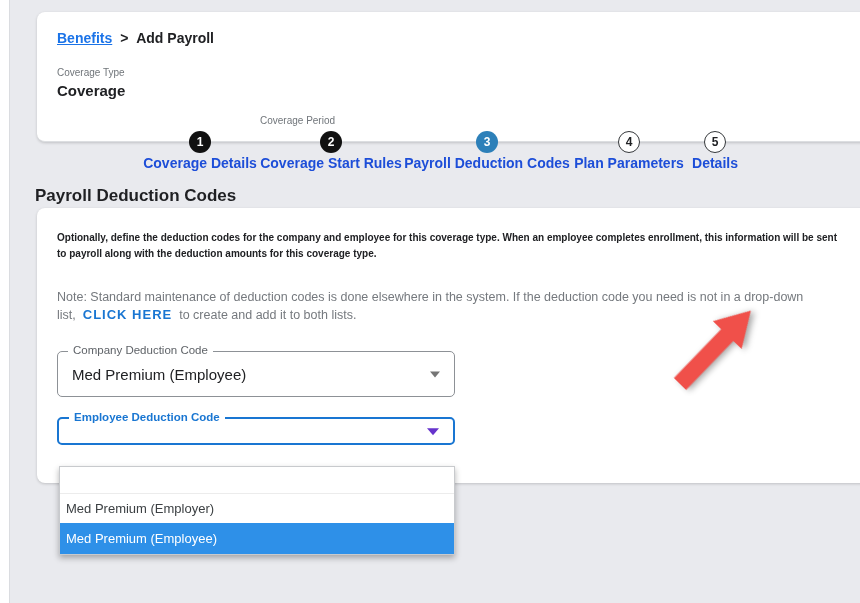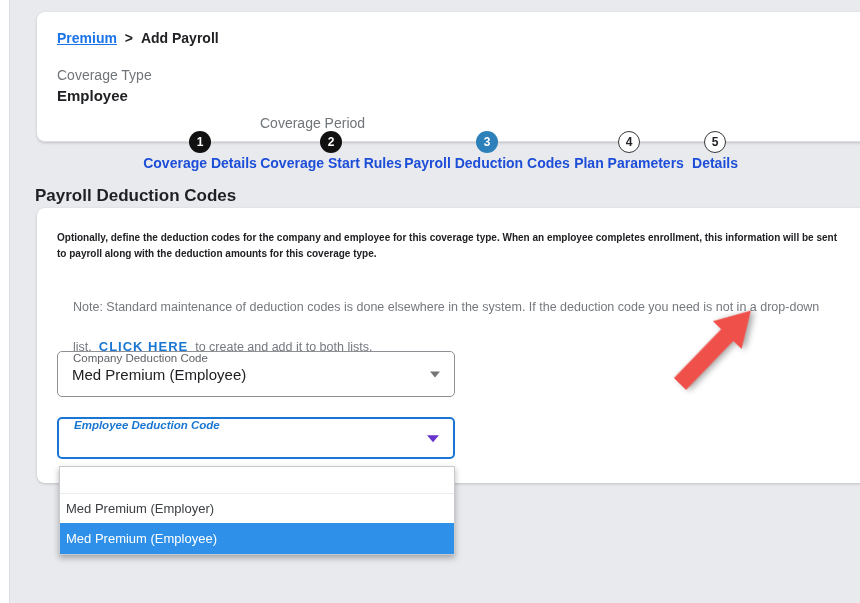--- a/index.html
+++ b/index.html
@@ -20,21 +20,21 @@
   }
   .top-card { left:37px; top:12px; width:833px; height:130px; border-bottom:1px solid #dcdee1; }
   .content-card { left:37px; top:208px; width:833px; height:275px; }
 
   
   .breadcrumb { position:absolute; left:20px; top:18px; font-size:14px; font-weight:600; }
   .breadcrumb a { color:#1a73e8; text-decoration:underline; cursor:pointer; }
   .crumb-sep, .crumb-current { color:#202124; margin-left:4px; }
 
   
-  .field-label { font-size:14px; color:#70757a; }
+  .field-label { font-size:10px; color:#70757a; }
   .field-value { font-size:15px; font-weight:700; color:#202124; margin-top:4px; }
   .cov-type   { position:absolute; left:20px;  top:55px; }
   .cov-period { position:absolute; left:223px; top:55px;margin-top:48px; }
 
   
   .step { position:absolute; top:128px; cursor:pointer; }
   .step-circle {
     position:absolute; top:3px; left:0; transform:translateX(-50%);
     width:22px; height:22px; border-radius:50%;
     display:flex; align-items:center; justify-content:center;
@@ -53,38 +53,38 @@
     font-size:17px; font-weight:700; color:#1f2023;
   }
 
   
   .description {
     position:absolute; left:20px; top:22px; width:784px;
     font-size:10px; font-weight:600; line-height:16px; color:#202124;
   }
   .note {
     position:absolute; left:20px; top:80px; width:784px;
-    font-size:12.5px; color:#75797e; line-height:39px;margin-left:16px;
+    font-size:12.5px; color:#75797e; line-height:18px;
   }
   .note-link {
     color:#1976d2; font-weight:700; font-size:13px;
     letter-spacing:1px; margin:0 7px; cursor:pointer; white-space:nowrap;
   }
 
   
   .outlined-select {
     position:absolute; left:20px; width:398px;
     background:#fff; border:1px solid #8d9196; border-radius:5px;
     cursor:pointer;
   }
   .select-company  { top:143px; height:46px; }
-  .select-employee { top:209px; height:42px; border:2px solid #1976d2;font-style:italic; }
+  .select-employee { top:209px; height:28px; border:2px solid #1976d2; }
   .outlined-label {
     position:absolute; top:-8px; left:10px; padding:0 5px;
-    background:#fff; font-size:11.5px; color:#5f6368; white-space:nowrap;margin-top:8px;
+    background:#fff; font-size:11.5px; color:#5f6368; white-space:nowrap;
   }
   .select-employee .outlined-label { color:#1976d2; font-weight:600; }
   .select-value {
     position:absolute; left:14px; top:50%; transform:translateY(-50%);
     font-size:15px; font-weight:500; color:#202124; white-space:nowrap;
   }
   .caret {
     position:absolute; right:14px; top:50%; transform:translateY(-40%);
     width:0; height:0;
     border-left:5px solid transparent; border-right:5px solid transparent;
@@ -110,27 +110,27 @@
 </style>
 </head>
 <body>
 
 <div class="page">
 
   <div class="left-strip"></div>
 
   <div class="card top-card">
     <div class="breadcrumb">
-      <a>Premium</a>
+      <a>Benefits</a>
       <span class="crumb-sep">&gt;</span>
       <span class="crumb-current">Add Payroll</span>
     </div>
     <div class="cov-type">
       <div class="field-label">Coverage Type</div>
-      <div class="field-value">Employee</div>
+      <div class="field-value">Coverage</div>
     </div>
     <div class="cov-period">
       <div class="field-label">Coverage Period</div>
     </div>
   </div>
 
   <div>
     <div class="step completed" style="left:200px">
       <div class="step-circle">1</div>
       <div class="step-label">Coverage Details</div>

